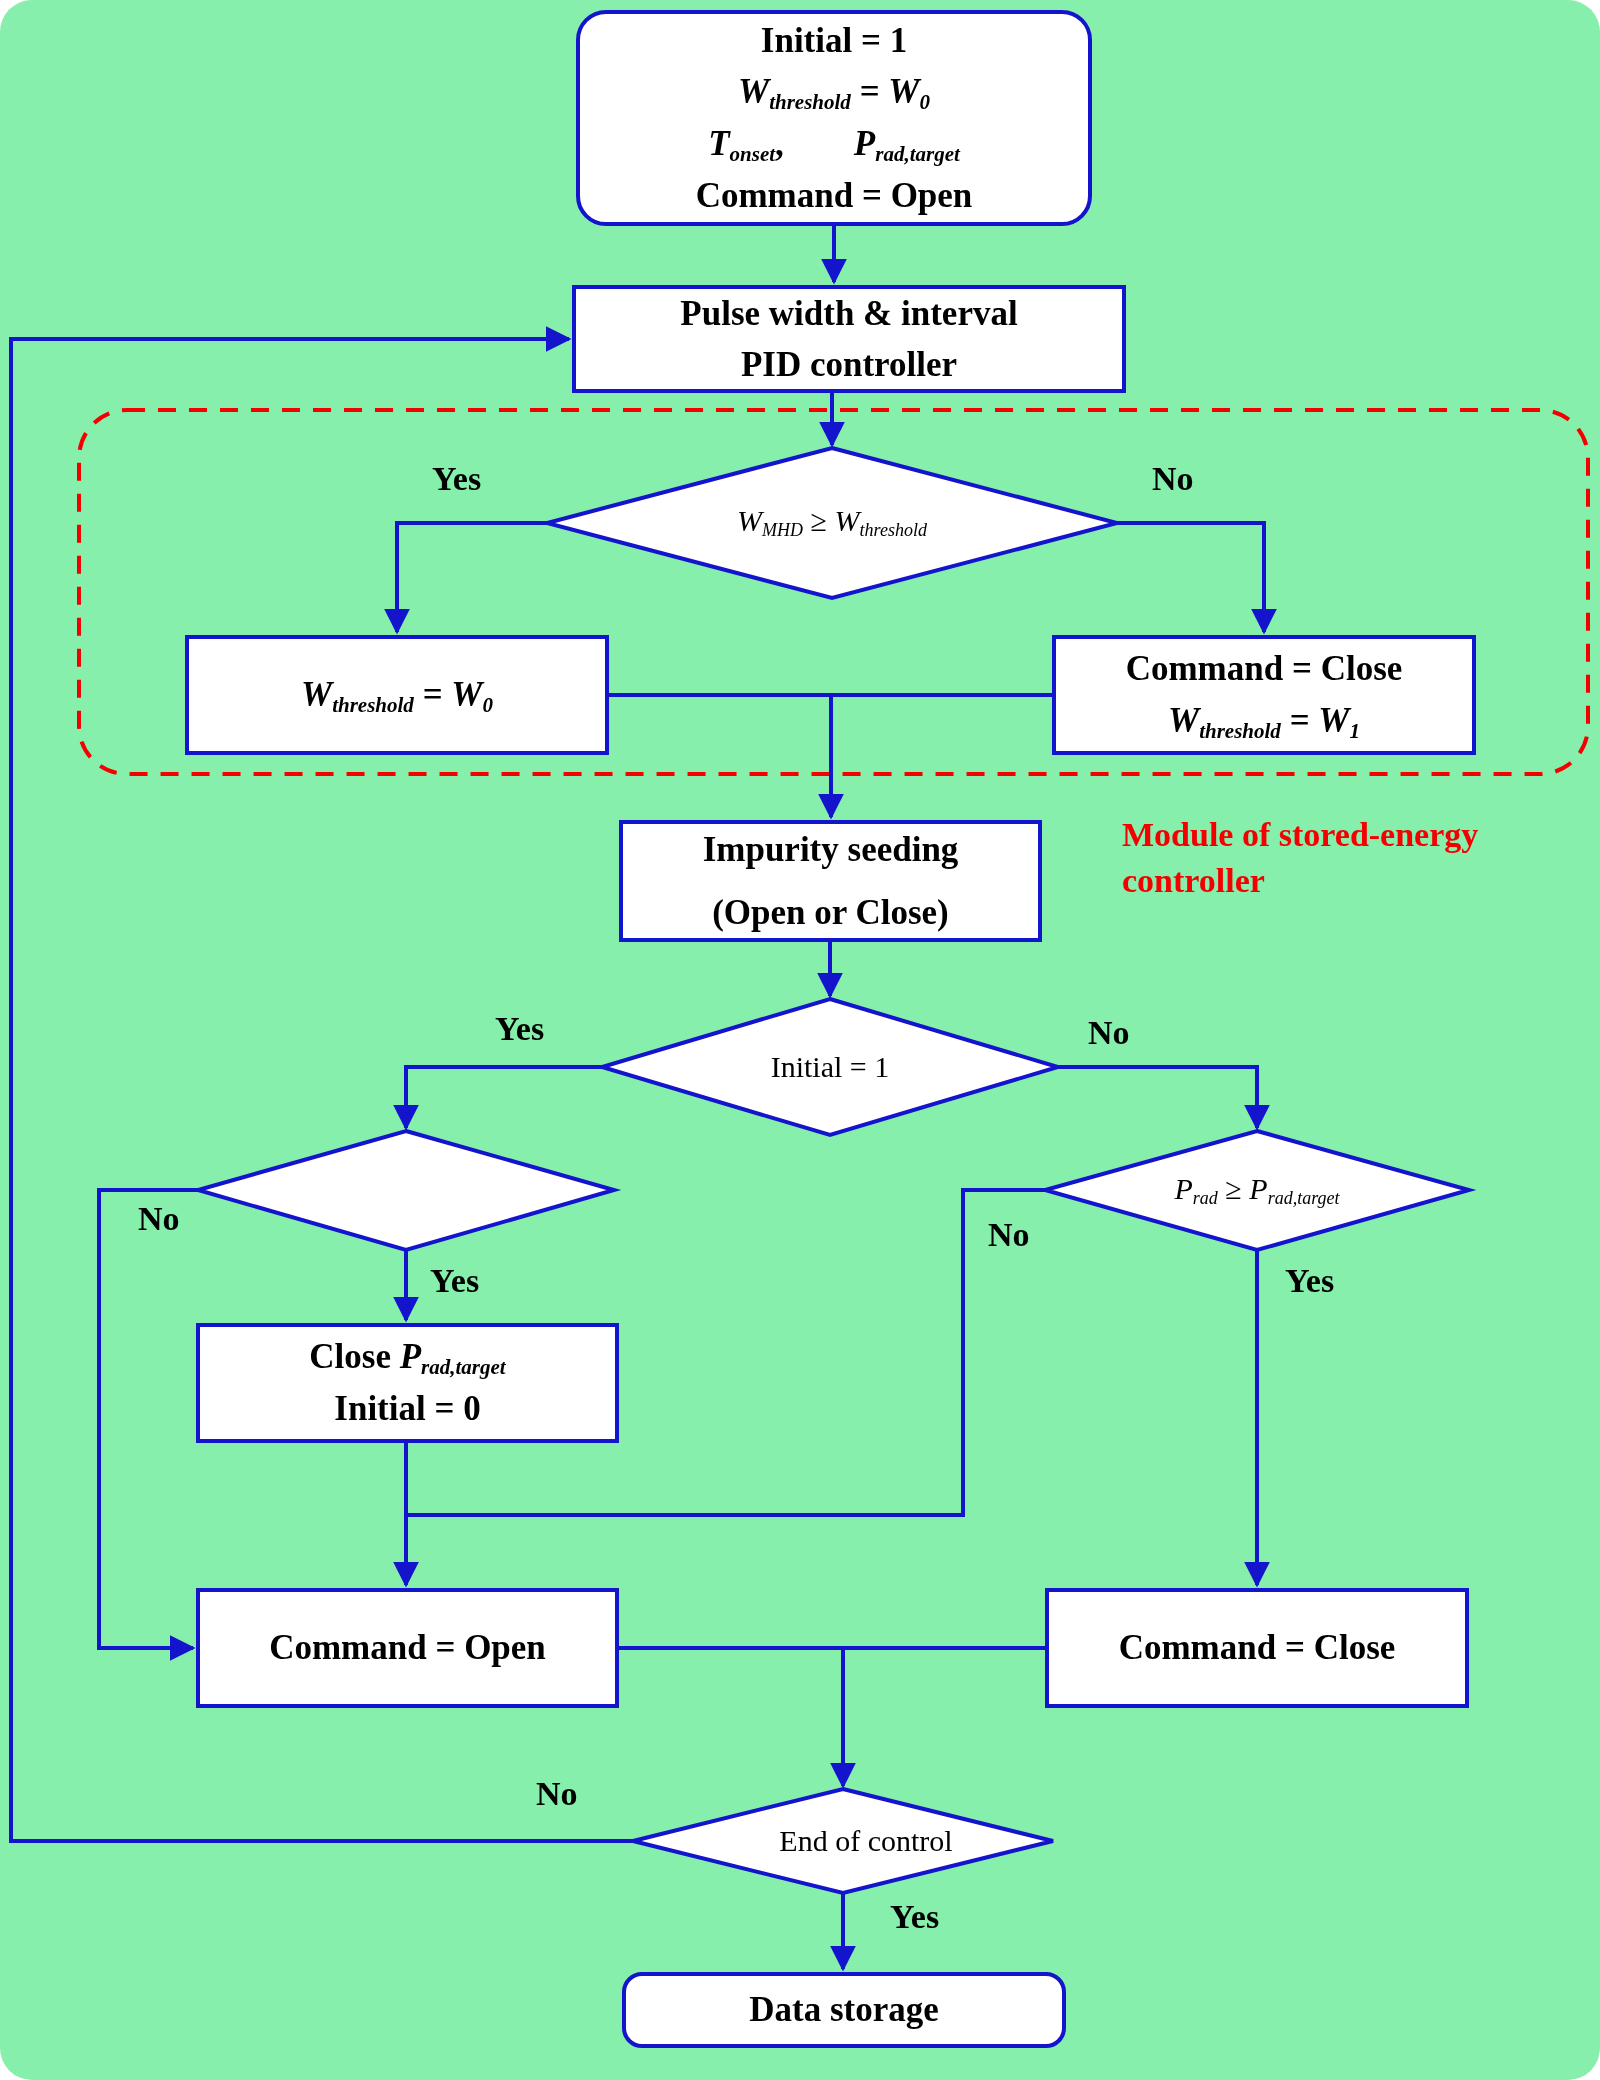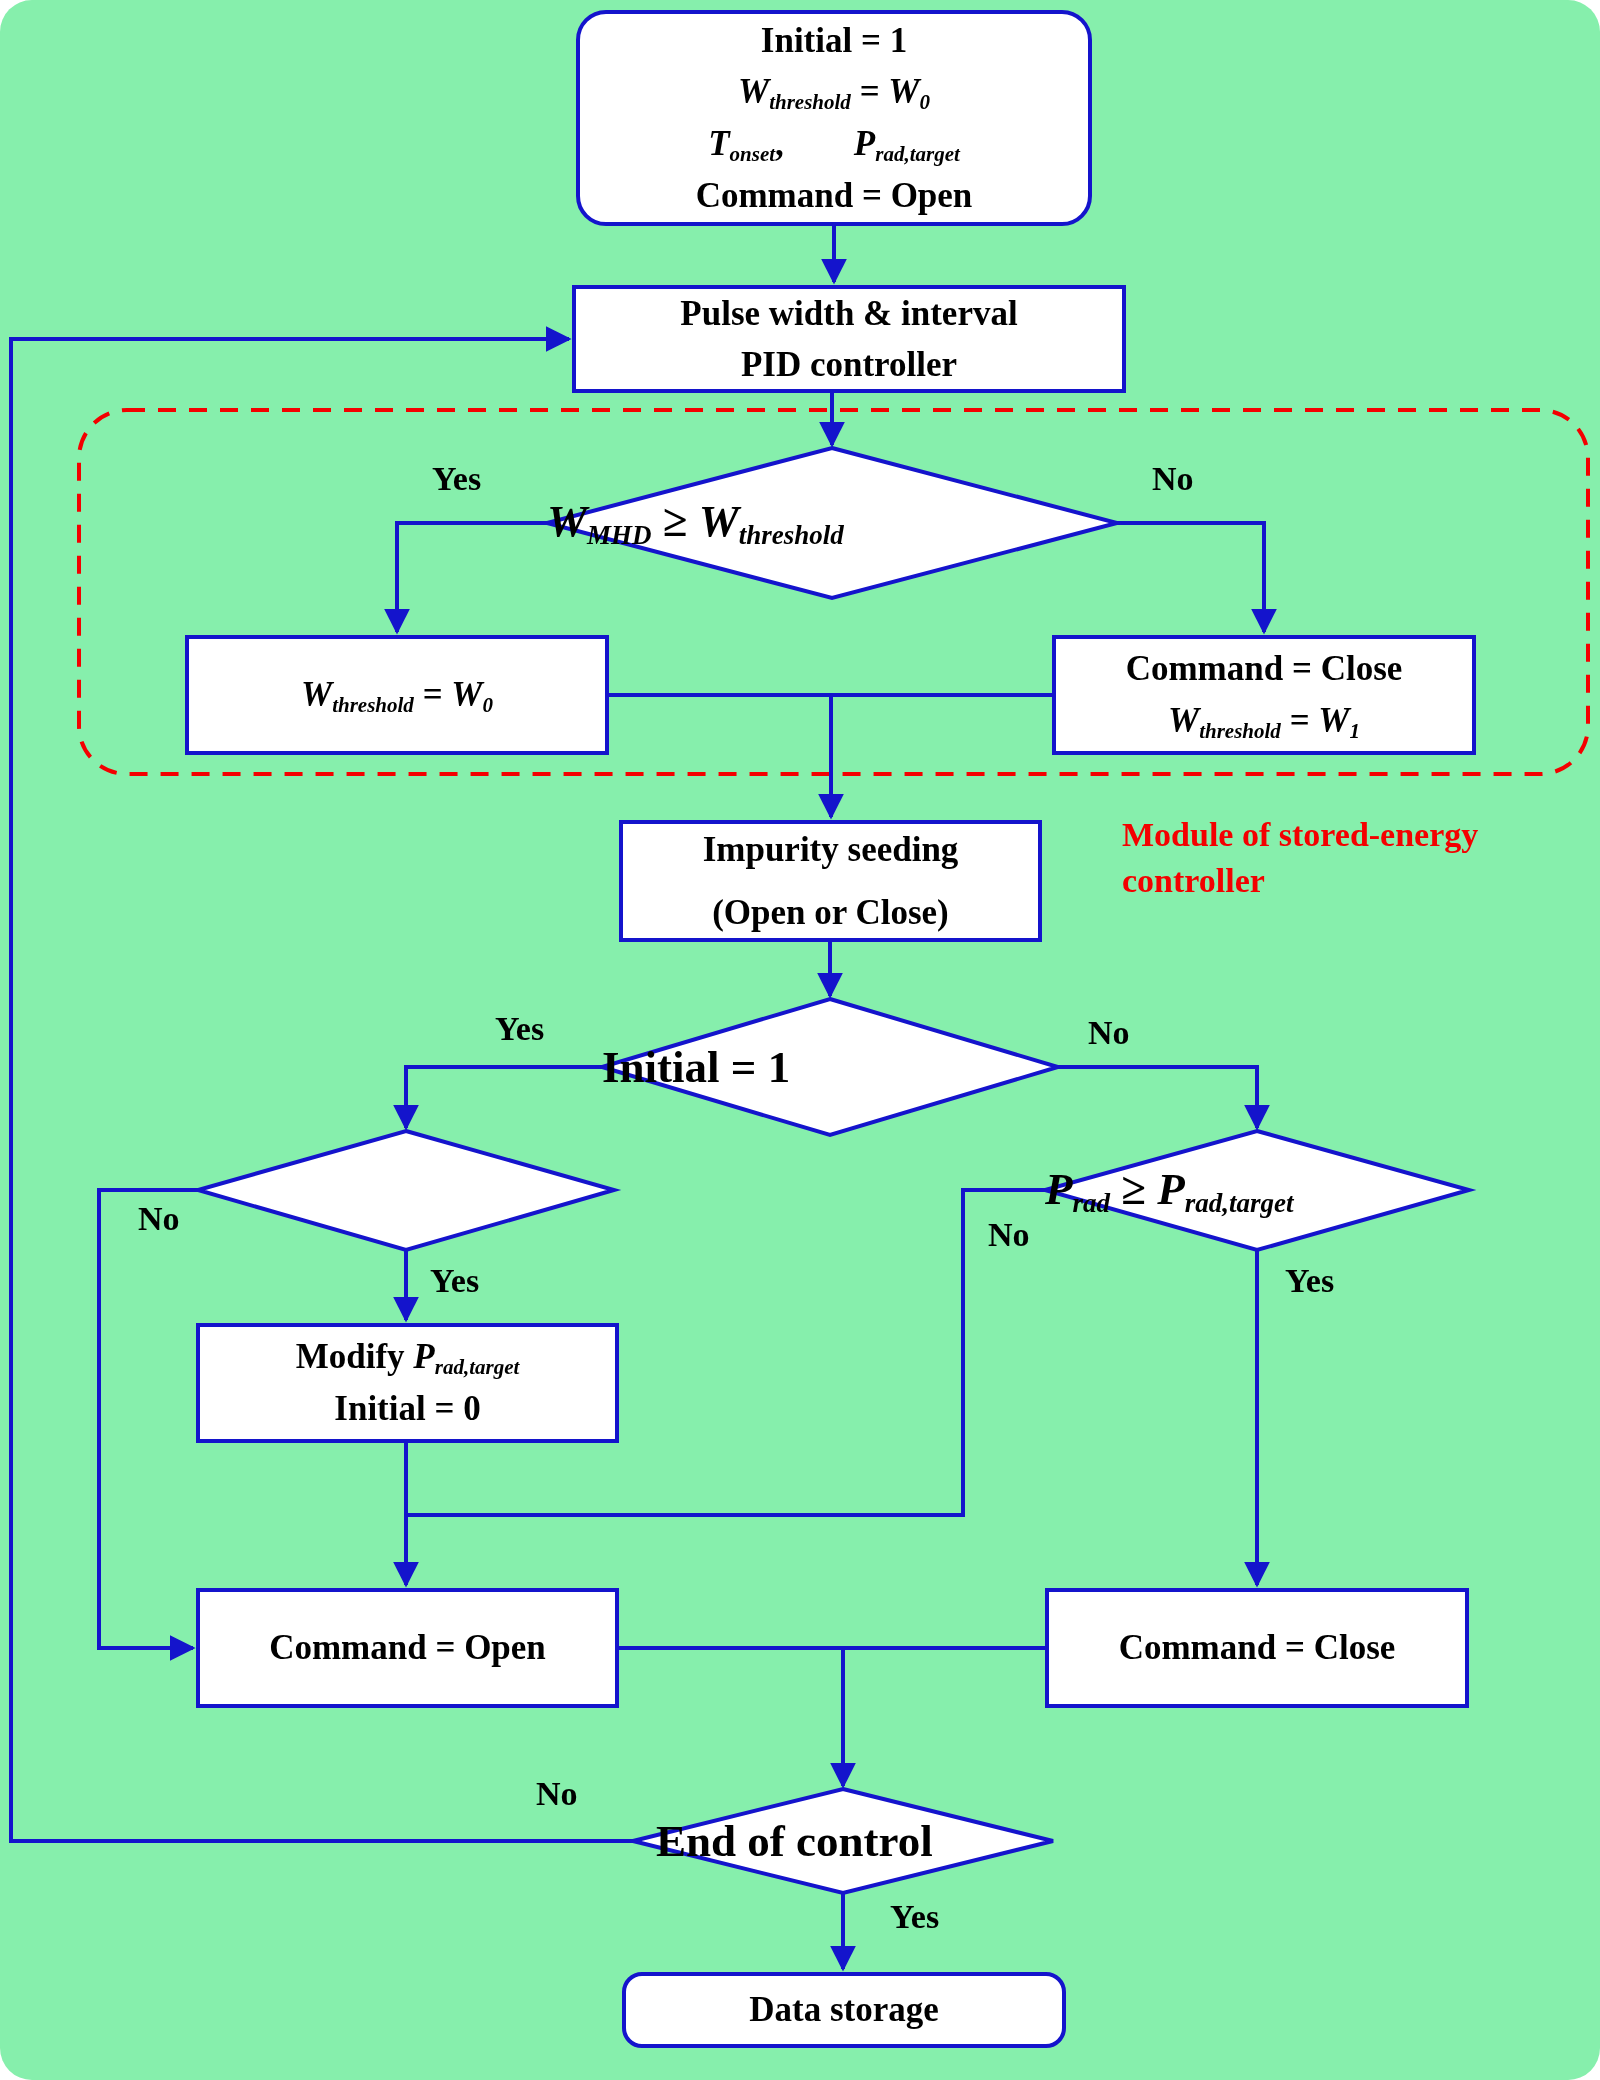--- a/index.html
+++ b/index.html
@@ -15,22 +15,22 @@
   .diamond{fill:#ffffff;stroke:var(--line,#1414cc);stroke-width:4}
   .module-box{fill:none;stroke:var(--module,#f40000);stroke-width:4;stroke-dasharray:18 13}
   .node{
     position:absolute;z-index:2;background:#fff;border:4px solid var(--line,#1414cc);
     display:flex;flex-direction:column;align-items:center;justify-content:center;
     text-align:center;font-weight:700;font-size:35px;line-height:1.47;
   }
   .rounded{border-radius:30px}
   .rounded-sm{border-radius:20px}
   .dtext{
-    position:absolute;z-index:2;display:flex;flex-direction:column;align-items:flex-start;
-    justify-content:center;text-align:center;font-weight:700;font-size:45px;
+    position:absolute;z-index:2;display:flex;flex-direction:column;align-items:center;
+    justify-content:center;text-align:center;font-weight:400;font-size:30px;
     pointer-events:none;
   }
   .lbl{position:absolute;z-index:3;font-weight:700;font-size:34px;color:#000}
   .module-note{
     position:absolute;z-index:2;font-weight:700;font-size:34px;line-height:1.35;
     color:var(--module,#f40000);
   }
   .f-i{font-style:italic}
   .f-sub{font-size:0.60em;font-style:italic;vertical-align:-0.28em}
   .f-gap{display:inline-block;width:2.0em}
@@ -95,21 +95,21 @@
     <div>Command = Close</div>
     <div><span class="f-i">W</span><span class="f-i f-sub">threshold</span><span> = </span><span class="f-i">W</span><span class="f-i f-sub">1</span></div>
   </div>
 
   <div class="node" style="left:619px;top:820px;width:423px;height:122px;justify-content:space-between;">
     <div>Impurity seeding</div>
     <div>(Open or Close)</div>
   </div>
 
   <div class="node" style="left:196px;top:1323px;width:423px;height:120px;">
-    <div><span>Modify </span><span class="f-i">P</span><span class="f-i f-sub">rad,target</span></div>
+    <div><span>Close </span><span class="f-i">P</span><span class="f-i f-sub">rad,target</span></div>
     <div>Initial = 0</div>
   </div>
 
   <div class="node" style="left:196px;top:1588px;width:423px;height:120px;">
     <div>Command = Open</div>
   </div>
 
   <div class="node" style="left:1045px;top:1588px;width:424px;height:120px;">
     <div>Command = Close</div>
   </div>

